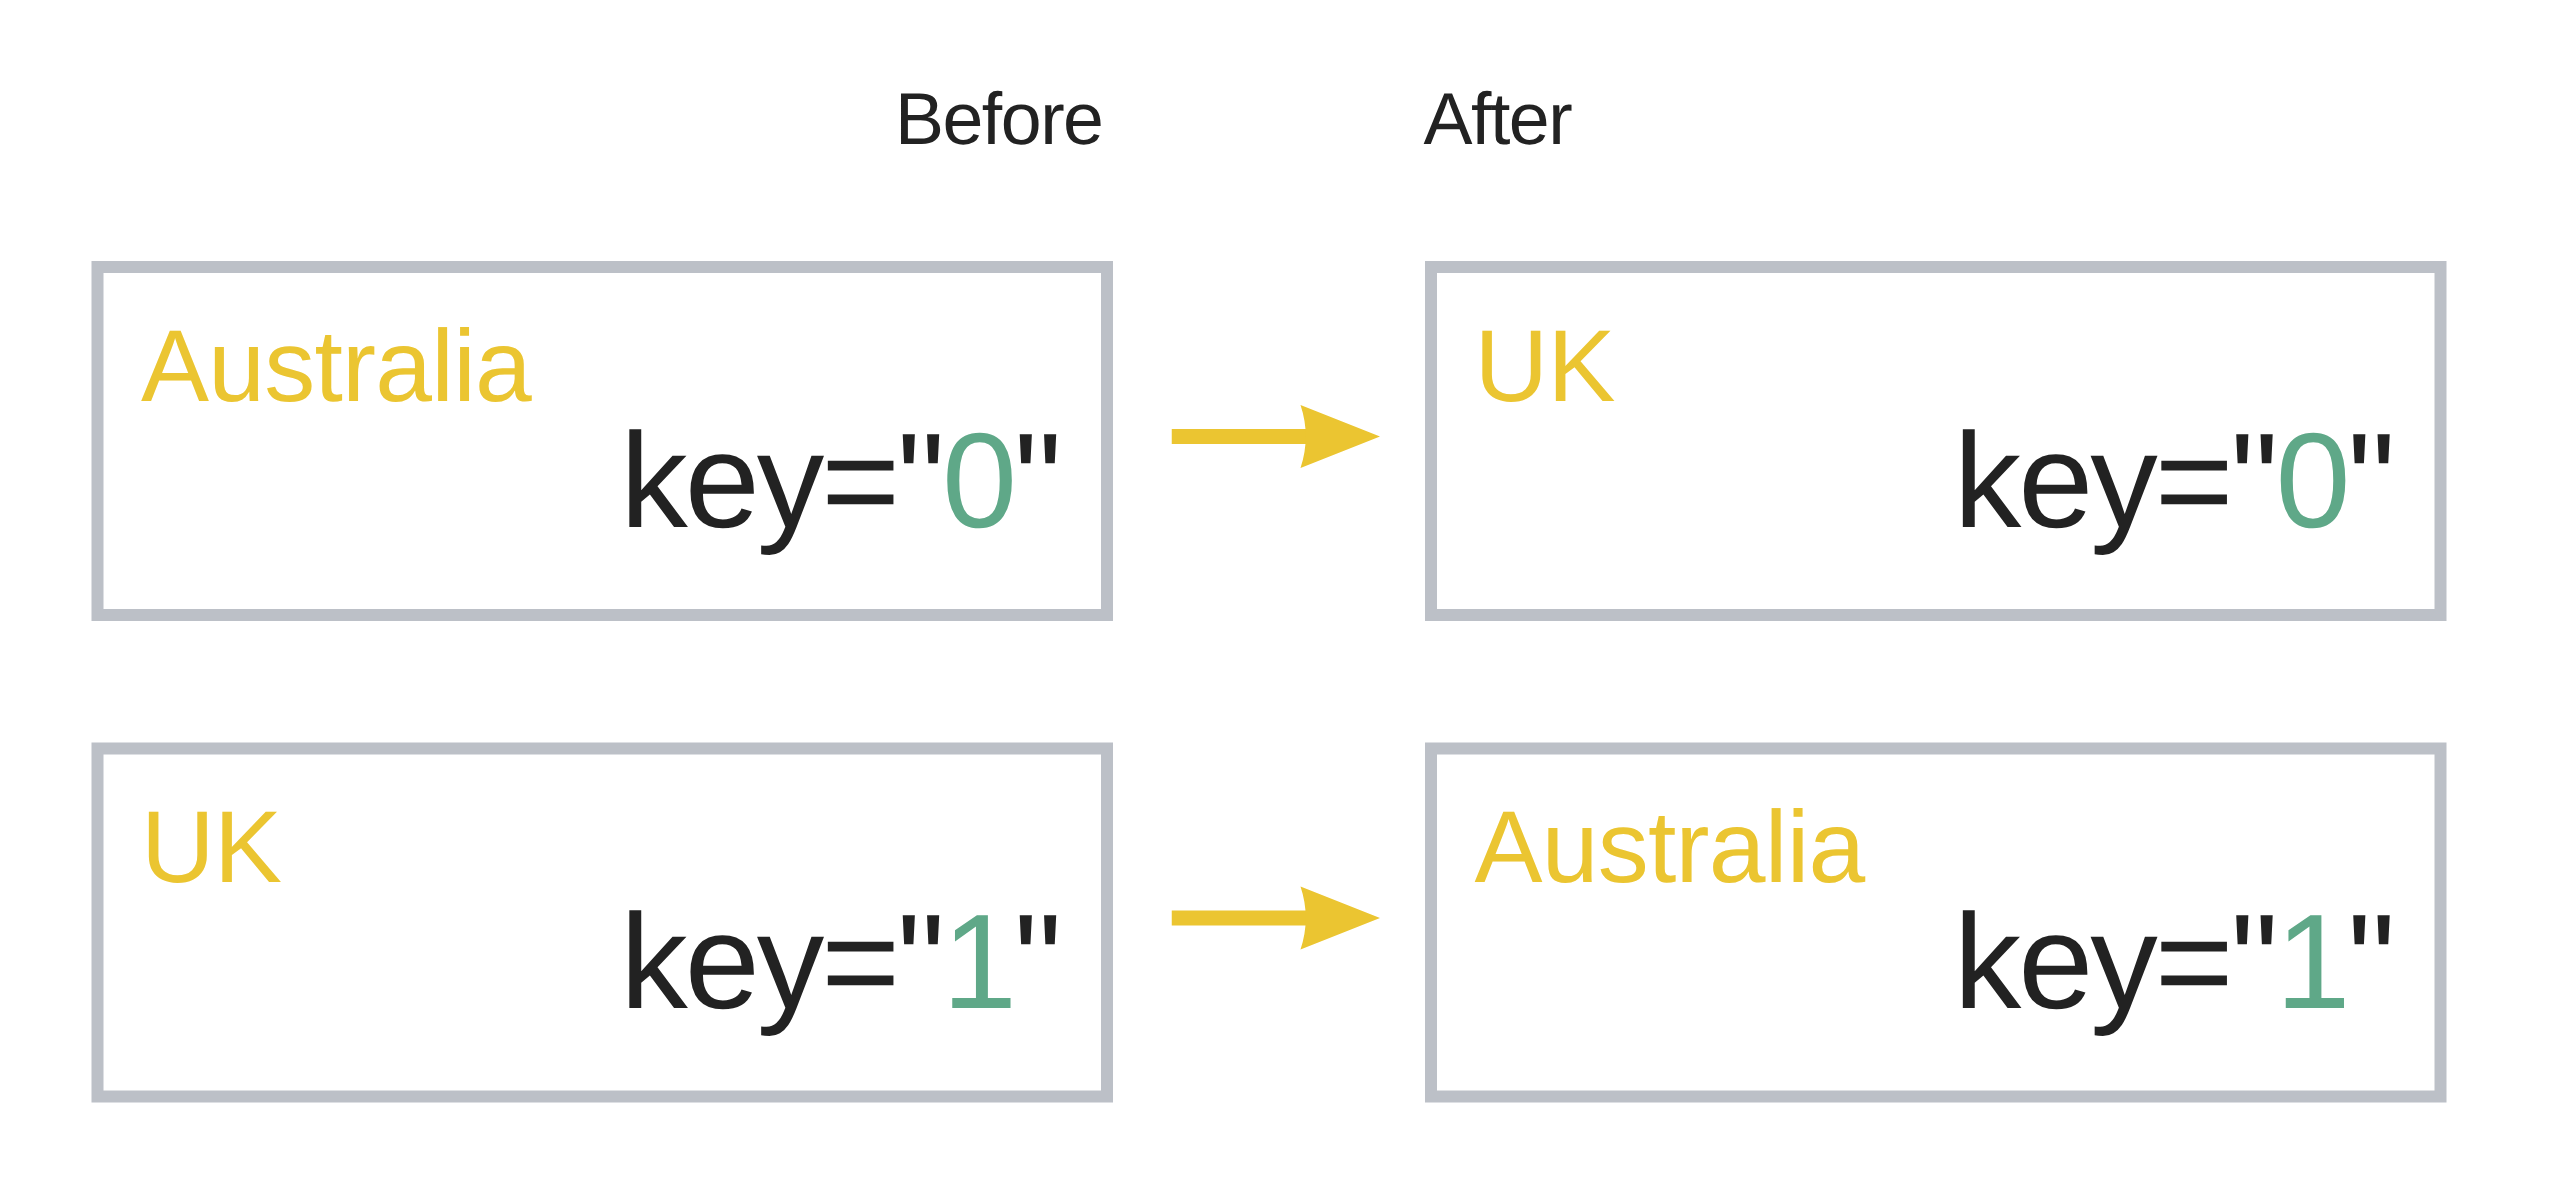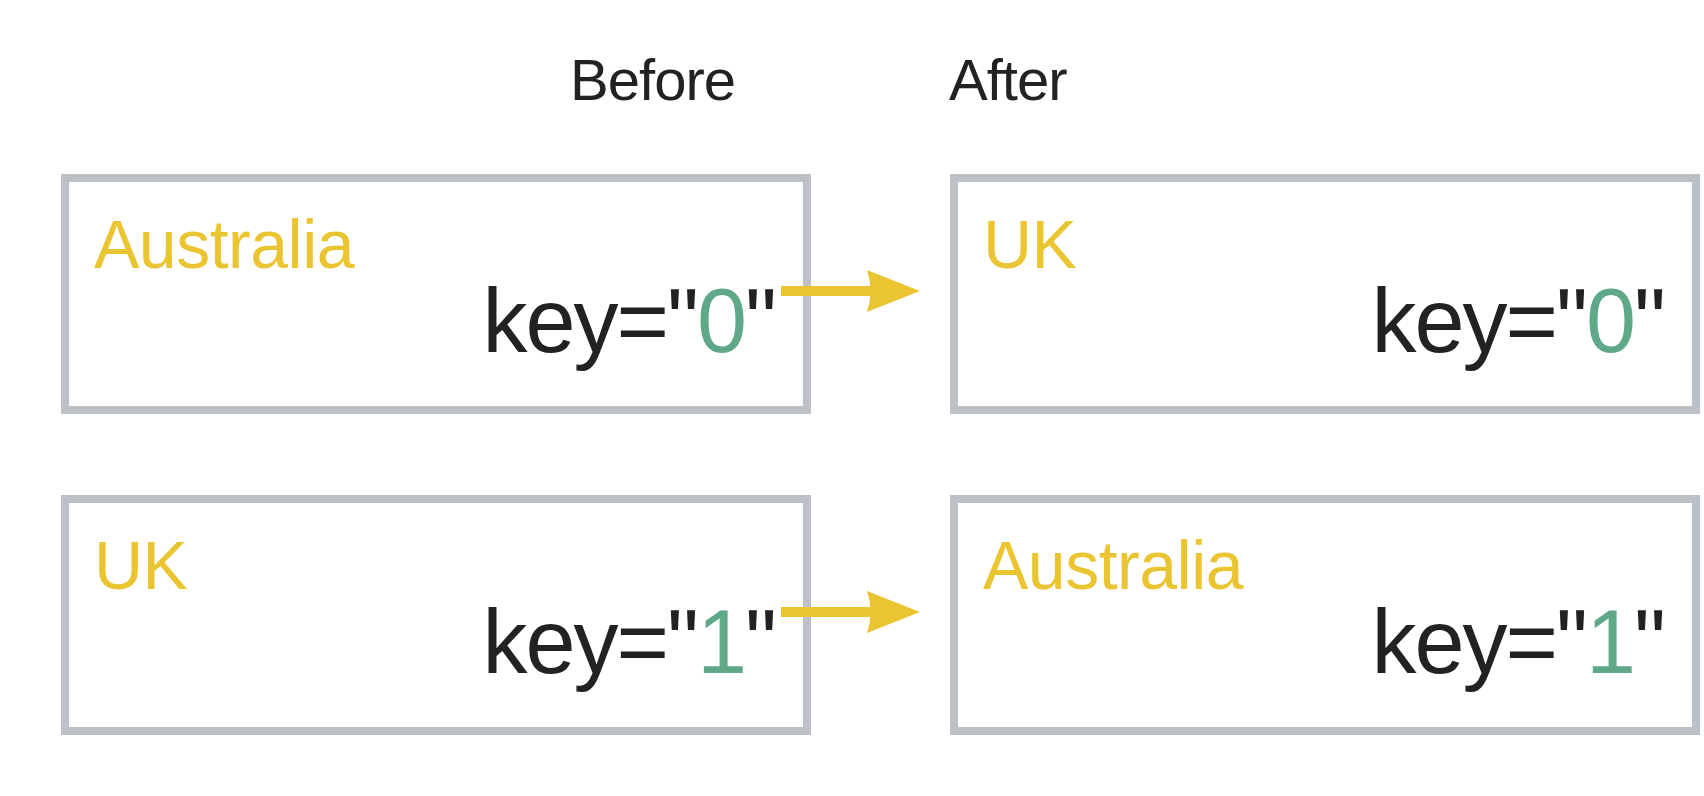--- a/index.html
+++ b/index.html
@@ -1,22 +1,22 @@
 <!DOCTYPE html>
 <html><head>
 <meta charset="utf-8">
 <style>
   html, body { margin:0; padding:0; background:#ffffff; }
   body { width:1704px; height:796px; position:relative; overflow:hidden;
          font-family:"Liberation Sans", "DejaVu Sans", sans-serif; }
-  .col-title { position:absolute; top:36px; font-size:58px; line-height:88px;
+  .col-title { position:absolute; top:36px; font-size:49px; line-height:88px;
                color:#222222; letter-spacing:-1px; white-space:nowrap; }
   .col-title.before { right:969px; }   
   .col-title.after  { left:949px;text-align:center; }
-  .card { position:absolute; box-sizing:border-box; width:750px; height:240px;
+  .card { position:absolute; box-sizing:border-box; width:681px; height:240px;
           border:8px solid #BCC0C7; background:#ffffff; }
   .card .country { position:absolute; left:25px; top:22px; font-size:68px; line-height:80px;
                    color:#EBC531; white-space:nowrap; letter-spacing:-0.5px; }
   .card .key { position:absolute; right:28px; top:84px; font-size:90px; line-height:110px;
                color:#222222; white-space:nowrap; letter-spacing:-2px; }
   .card .key .kv { color:#5FA888; }
   .arrow { position:absolute; left:781px; width:140px; height:44px; }
 </style>
 </head>
 <body>

